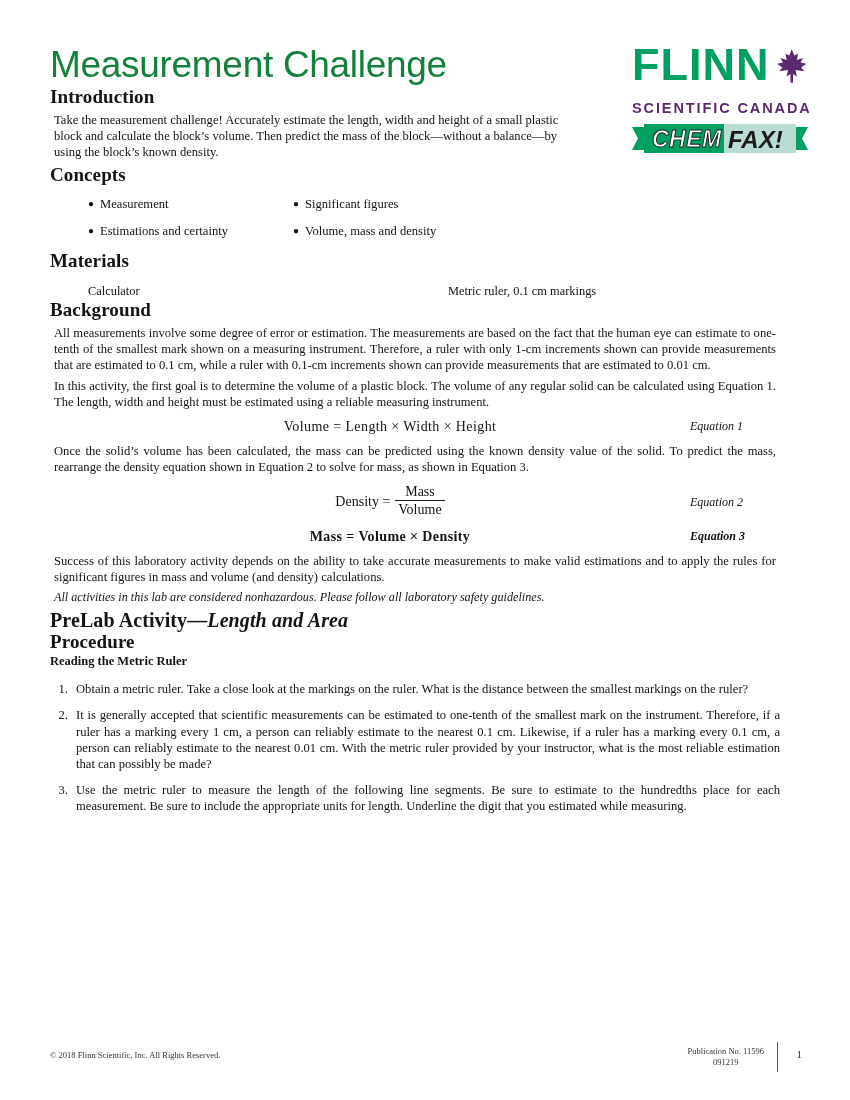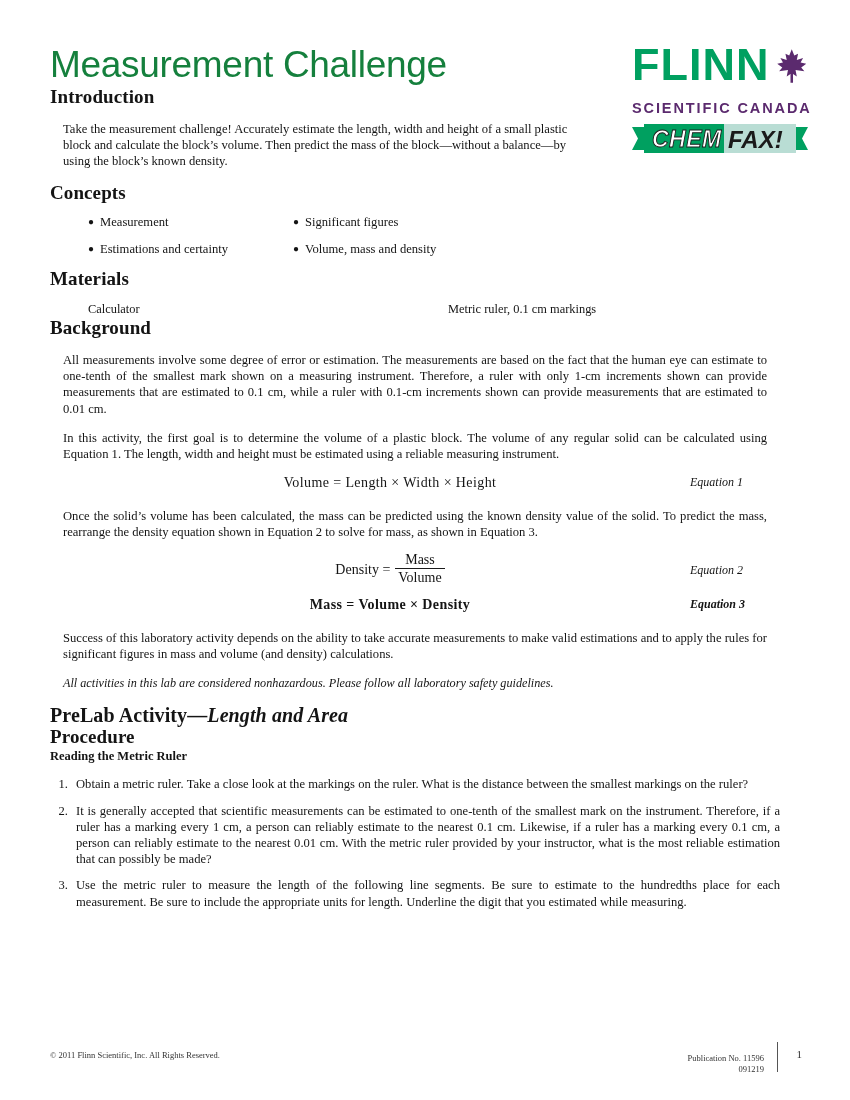--- a/index.html
+++ b/index.html
@@ -99,21 +99,21 @@
     font-family: "Liberation Serif", serif;
     font-weight: bold;
     font-size: 12.5px;
     line-height: 16px;
     margin: 0;
   }
 
   p.body {
     font-size: 12.6px;
     line-height: 16.1px;
-    margin: 13px;
+    margin: 4px;
     text-align: left;
   }
   p.body-just { text-align: justify; }
   p.italic { font-style: italic; font-size: 12.2px; }
 
   .mt4 { margin-top: 4px; }
   .mt6 { margin-top: 6px; }
   .mt10 { margin-top: 10px; }
   .mt12 { margin-top: 12px; }
   .mt16 { margin-top: 16px; }
@@ -265,22 +265,22 @@
     color: #333;
   }
   .footer-left {
     position: absolute;
     left: 0;
     top: 8px;
   }
   .footer-right {
     position: absolute;
     right: 44px;
-    top: 11px;
-    text-align: right;
+    top: 4px;
+    text-align: center;
   }
   .footer-rule {
     position: absolute;
     right: 30px;
     top: 0;
     width: 1px;
     height: 30px;
     background: #555;
   }
   .footer-page {
@@ -407,21 +407,21 @@
       </li>
       <li>
         <span class="num-lbl">3.</span>
         <span class="num-txt">Use the metric ruler to measure the length of the following line segments. Be sure to estimate to the hundredths place for each measurement. Be sure to include the appropriate units for length. Underline the digit that you estimated while measuring.</span>
       </li>
     </ol>
 
   </div>
 
   <div class="footer">
-    <div class="footer-left">© 2011 Flinn Scientific, Inc. All Rights Reserved.</div>
+    <div class="footer-left">© 2018 Flinn Scientific, Inc. All Rights Reserved.</div>
     <div class="footer-right">
       <div>Publication No. 11596</div>
       <div>091219</div>
     </div>
     <div class="footer-rule"></div>
     <div class="footer-page">1</div>
   </div>
 
 </div>
 

